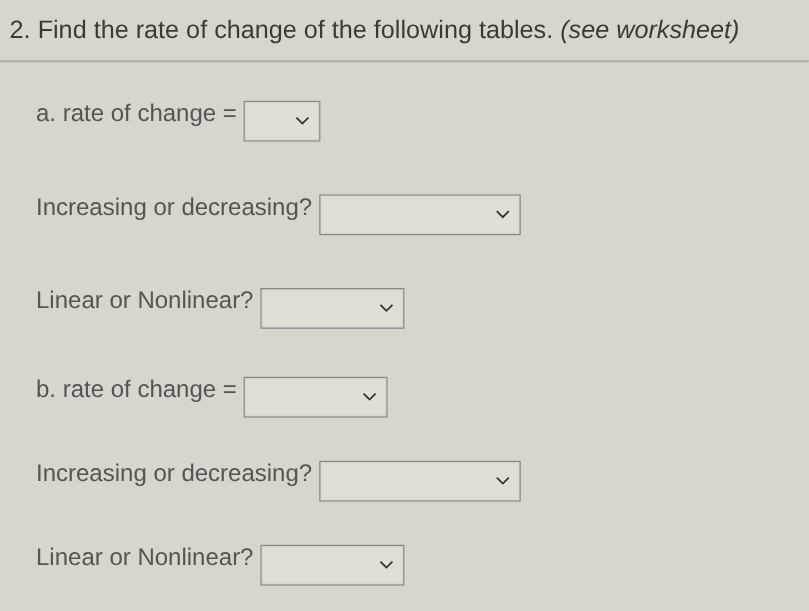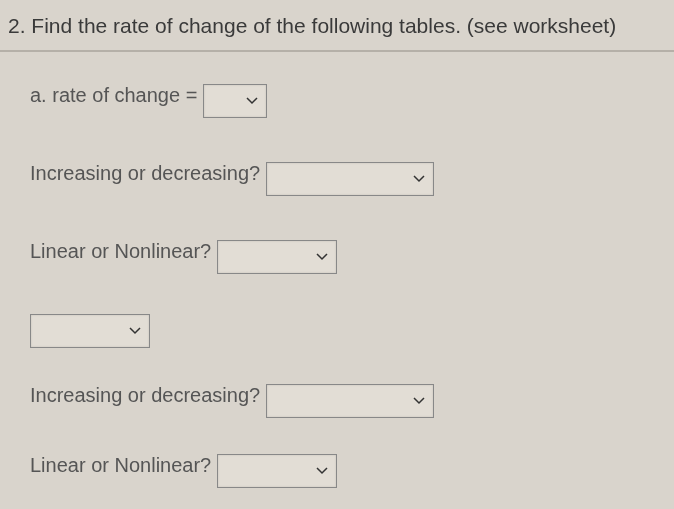--- a/index.html
+++ b/index.html
@@ -15,20 +15,21 @@
       color: #4a4a4a;
       overflow: hidden;
     }
     .question-header {
       font-size: 21px;
       padding: 14px 12px 12px 8px;
       border-bottom: 2px solid #b5b0a8;
       color: #3a3a3a;
     }
     .question-header .italic {
+      font-style: italic;
     }
     .content {
       padding: 10px 0 0 0;
     }
     .form-row {
       display: flex;
       align-items: flex-start;
       padding: 22px 0 22px 30px;
       font-size: 20px;
       color: #555;
@@ -114,20 +115,21 @@
       <span class="select-value"></span>
       <span class="chevron">
         <svg viewBox="0 0 12 8">
             <path d="M1 1 L6 6 L11 1" stroke="#333" stroke-width="1.5" fill="none"></path>
           </svg>
       </span>
     </div>
   </div>
 
   <div class="form-row sub-b">
+    <span class="label-text">b. rate of change =</span>
     <div class="select-wrap medium">
       <span class="select-value"></span>
       <span class="chevron">
         <svg viewBox="0 0 12 8">
             <path d="M1 1 L6 6 L11 1" stroke="#333" stroke-width="1.5" fill="none"></path>
           </svg>
       </span>
     </div>
   </div>
 

